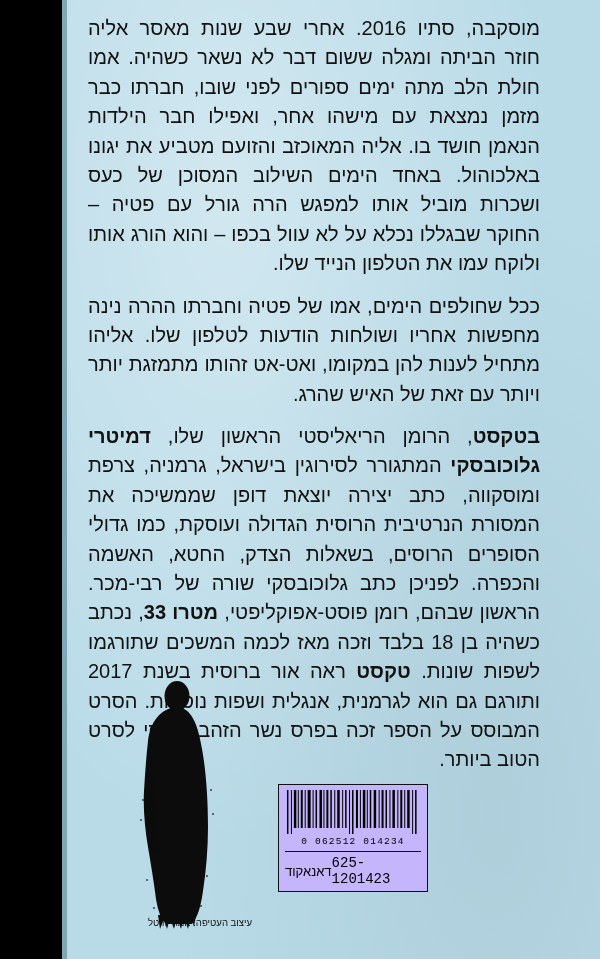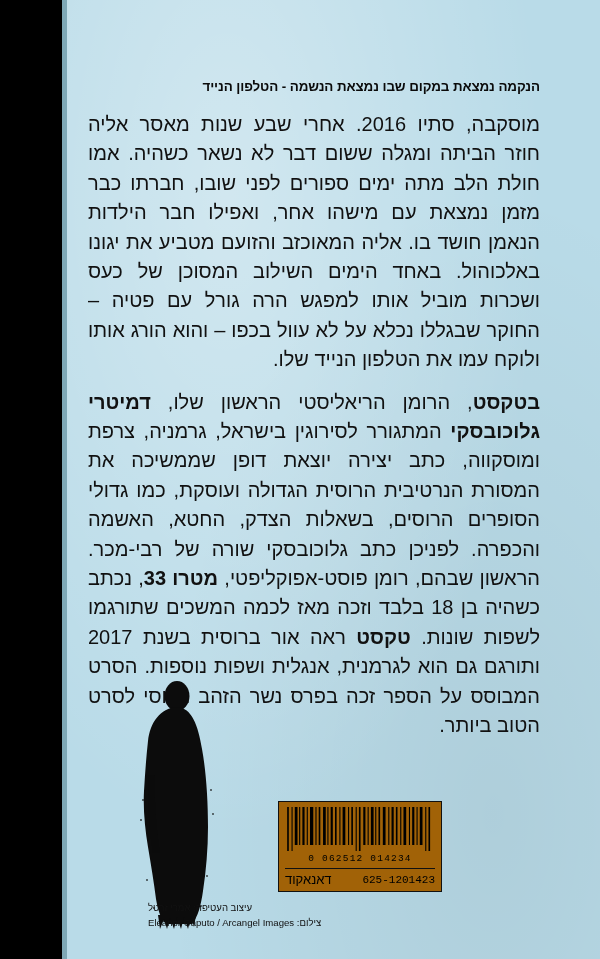--- a/index.html
+++ b/index.html
@@ -70,22 +70,22 @@
     width:112px;height:250px;
   }
   .figure svg{display:block;}
 
   
   .barcode-box{
     position:absolute;
     right:calc(600px - 428px);
     left:278px;
     bottom:67px;
-    width:164px;
-    background:#a16207;
+    width:150px;
+    background:#c4b5fd;
     border:1px solid #111;
     padding:5px 6px 4px 6px;
     box-sizing:border-box;
   }
   .bars{
     height:44px;
     width:100%;
     display:block;
   }
   .barcode-num{
@@ -101,21 +101,21 @@
     margin-top:4px;
     border-top:1px solid #111;
     padding-top:3px;
     display:flex;
     justify-content:space-between;
     align-items:center;
     direction:rtl;
   }
   .barcode-sub .code{
     font-family:"Liberation Mono", monospace;
-    font-size:11px;
+    font-size:14px;
     color:#000;
     direction:ltr;
   }
   .barcode-sub .lbl{
     font-size:13px;
     color:#000;
   }
 
   .credits{
     position:absolute;
@@ -137,24 +137,24 @@
 <body>
 
 <div class="page">
 
   <div class="spine"></div>
   <div class="spine-edge"></div>
   <div class="texture"></div>
 
   <div class="content">
 
-    <div class="title">הנקמה נמצאת במקום שבו נמצאת הנשמה - הטלפון הנייד</div>
 
     <div class="blurb">
       <p>מוסקבה, סתיו 2016. אחרי שבע שנות מאסר אליה חוזר הביתה ומגלה ששום דבר לא נשאר כשהיה. אמו חולת הלב מתה ימים ספורים לפני שובו, חברתו כבר מזמן נמצאת עם מישהו אחר, ואפילו חבר הילדות הנאמן חושד בו. אליה המאוכזב והזועם מטביע את יגונו באלכוהול. באחד הימים השילוב המסוכן של כעס ושכרות מוביל אותו למפגש הרה גורל עם פטיה – החוקר שבגללו נכלא על לא עוול בכפו – והוא הורג אותו ולוקח עמו את הטלפון הנייד שלו.</p>
+      <p>ככל שחולפים הימים, אמו של פטיה וחברתו ההרה נינה מחפשות אחריו ושולחות הודעות לטלפון שלו. אליהו מתחיל לענות להן במקומו, ואט-אט זהותו מתמזגת יותר ויותר עם זאת של האיש שהרג.</p>
       <p><b>בטקסט</b>, הרומן הריאליסטי הראשון שלו, <b>דמיטרי גלוכובסקי</b> המתגורר לסירוגין בישראל, גרמניה, צרפת ומוסקווה, כתב יצירה יוצאת דופן שממשיכה את המסורת הנרטיבית הרוסית הגדולה ועוסקת, כמו גדולי הסופרים הרוסים, בשאלות הצדק, החטא, האשמה והכפרה. לפניכן כתב גלוכובסקי שורה של רבי-מכר. הראשון שבהם, רומן פוסט-אפוקליפטי, <b>מטרו 33</b>, נכתב כשהיה בן 18 בלבד וזכה מאז לכמה המשכים שתורגמו לשפות שונות. <b>טקסט</b> ראה אור ברוסית בשנת 2017 ותורגם גם הוא לגרמנית, אנגלית ושפות נוספות. הסרט המבוסס על הספר זכה בפרס נשר הזהב הרוסי לסרט הטוב ביותר.</p>
     </div>
 
   </div>
 
   <div class="figure">
     <svg viewBox="0 0 112 250" width="112" height="250" aria-hidden="true">
       <g fill="#0c0c0c">
 
         <ellipse cx="57" cy="17" rx="12.5" ry="15"></ellipse>
@@ -225,16 +225,15 @@
     </svg>
     <div class="barcode-num">0 062512 014234</div>
     <div class="barcode-sub">
       <span class="code">625-1201423</span>
       <span class="lbl">דאנאקוד</span>
     </div>
   </div>
 
   <div class="credits">
     <div class="line-rtl">עיצוב העטיפה: אמרי זרטל</div>
-    <div class="line-rtl">צילום: Eleanor Caputo / Arcangel Images</div>
   </div>
 
 </div>
 
 </body></html>

